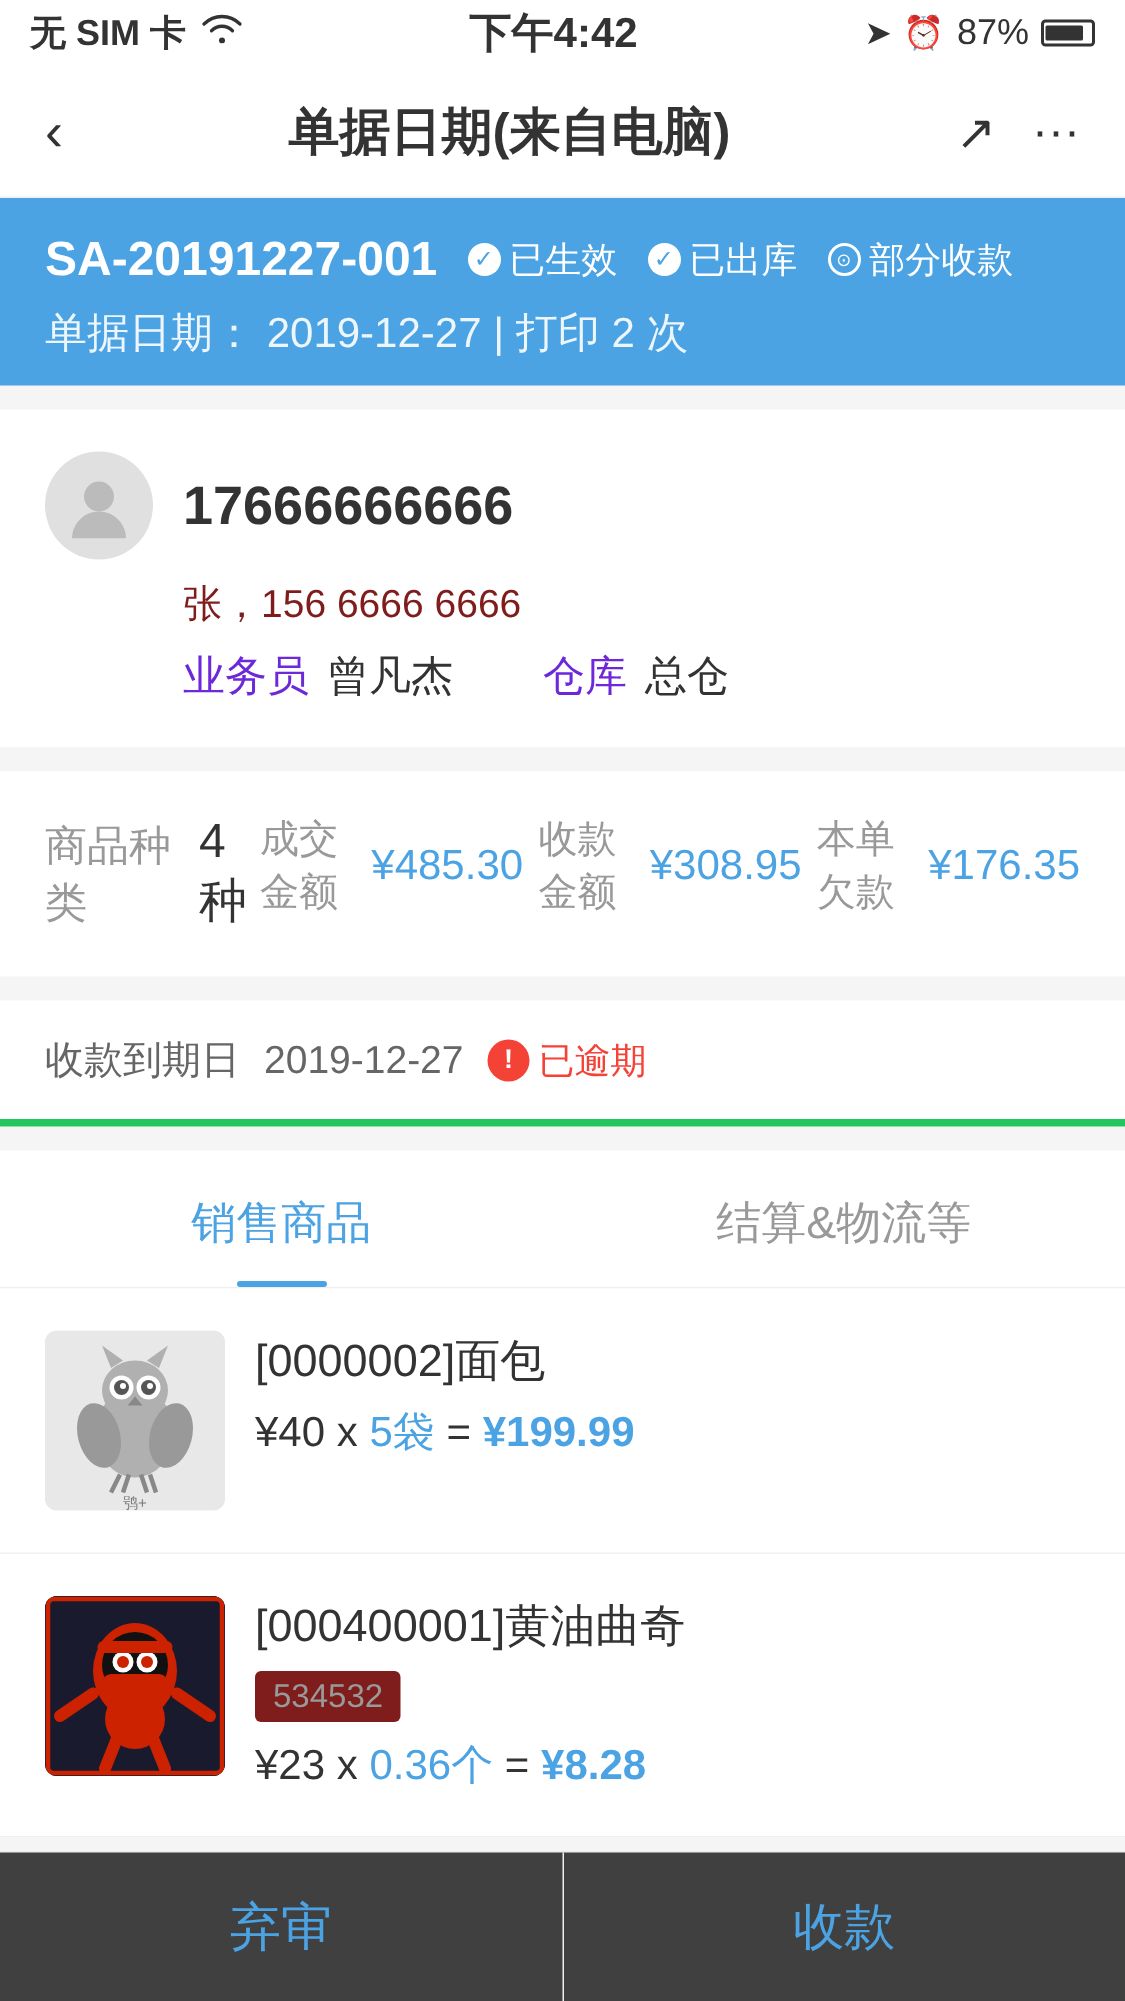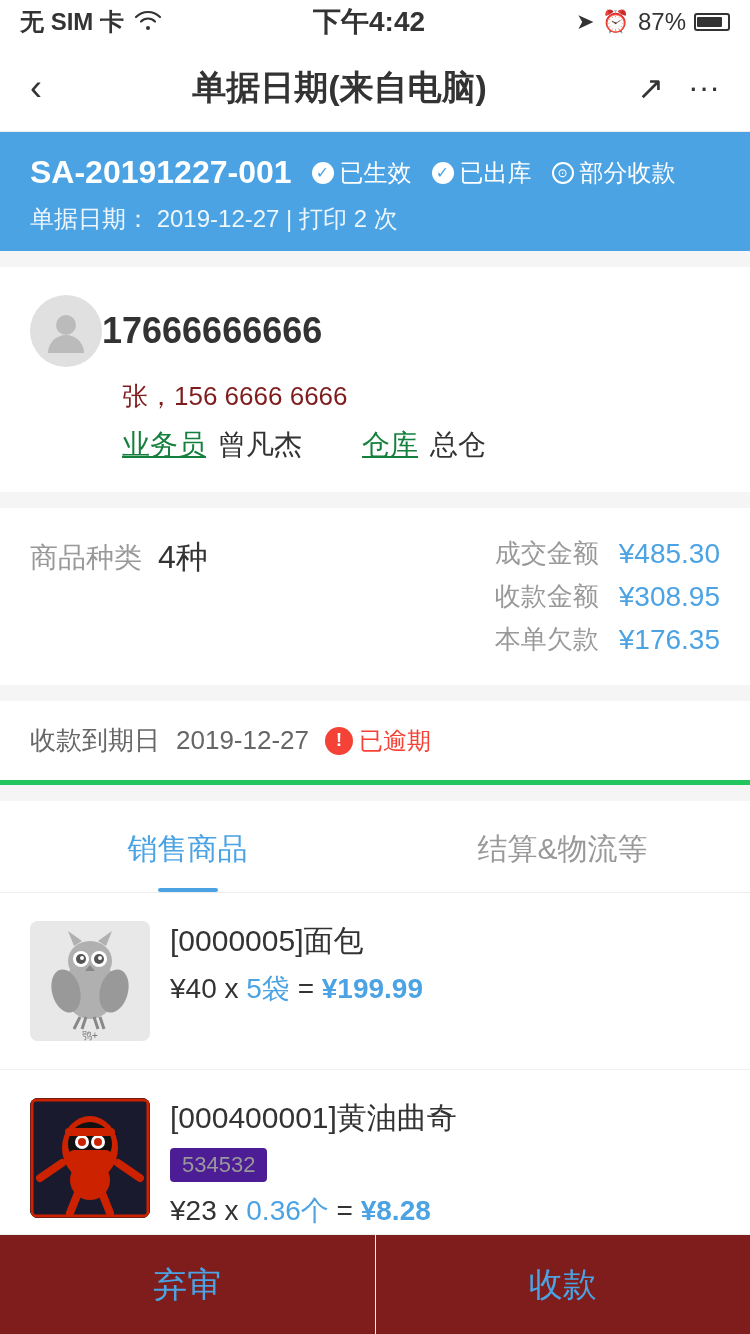--- a/index.html
+++ b/index.html
@@ -105,33 +105,34 @@
       height: 22px;
       border: 2px solid #fff;
       border-radius: 50%;
       display: inline-flex;
       align-items: center;
       justify-content: center;
       font-size: 12px;
       color: #fff;
     }
     .order-meta {
-      font-size: 24px;
+      font-size: 28px;
       color: rgba(255,255,255,0.9);
     }
 
     
     .customer-section {
       background: #fff;
       padding: 28px 30px;
       margin-top: 16px;
     }
     .customer-top {
       display: flex;
       align-items: center;
+      gap: 20px;
       margin-bottom: 12px;
     }
     .avatar {
       width: 72px;
       height: 72px;
       border-radius: 50%;
       background: #e0e0e0;
       display: flex;
       align-items: center;
       justify-content: center;
@@ -156,21 +157,21 @@
       gap: 60px;
       padding-left: 92px;
     }
     .extra-item {
       display: flex;
       align-items: center;
       gap: 12px;
       font-size: 28px;
       color: #666;
     }
-    .extra-label { color: #15803d; text-decoration: underline; }
+    .extra-label { color: #6d28d9; }
     .extra-value { color: #333; }
 
     
     .stats-section {
       background: #fff;
       padding: 28px 30px;
       margin-top: 16px;
     }
     .stats-row {
       display: flex;
@@ -181,23 +182,24 @@
       display: flex;
       align-items: center;
       gap: 16px;
       font-size: 28px;
       color: #666;
     }
     .stat-label { color: #999; }
     .stat-kinds { font-size: 32px; color: #333; }
     .stats-right {
       display: flex;
-      flex-direction: column;
+      flex-direction: row;
       align-items: flex-end;
       gap: 8px;
+      text-align: center;
     }
     .stats-right .amount-row {
       display: flex;
       align-items: center;
       gap: 20px;
       font-size: 26px;
     }
     .amount-label { color: #999; }
     .amount-value { color: #4BA3E3; font-size: 28px; }
 
@@ -291,21 +293,21 @@
     .product-info {
       flex: 1;
     }
     .product-name {
       font-size: 30px;
       color: #333;
       margin-bottom: 8px;
     }
     .product-sku {
       display: inline-block;
-      background: #4c1d95;
+      background: #7f1d1d;
       color: #999;
       font-size: 22px;
       padding: 4px 12px;
       border-radius: 4px;
       margin-bottom: 10px;
     }
     .product-price {
       font-size: 28px;
       color: #333;
     }
@@ -314,21 +316,21 @@
       font-weight: 600;
     }
 
     
     .bottom-bar {
       position: fixed;
       bottom: 0;
       left: 0;
       width: 750px;
       height: 100px;
-      background: #7f1d1d;
+      background: #404040;
       border-top: 1px solid #eee;
       display: flex;
       align-items: center;
     }
     .bottom-btn {
       flex: 1;
       height: 100%;
       display: flex;
       align-items: center;
       justify-content: center;
@@ -511,21 +513,21 @@
 
           <line x1="50" y1="96" x2="44" y2="108" stroke="#888" stroke-width="3"></line>
           <line x1="56" y1="96" x2="52" y2="108" stroke="#888" stroke-width="3"></line>
           <line x1="70" y1="96" x2="74" y2="108" stroke="#888" stroke-width="3"></line>
           <line x1="64" y1="96" x2="68" y2="108" stroke="#888" stroke-width="3"></line>
 
           <text x="60" y="118" text-anchor="middle" font-size="10" fill="#777" font-family="sans-serif">鸮+</text>
         </svg>
       </div>
       <div class="product-info">
-        <div class="product-name">[0000005]面包</div>
+        <div class="product-name">[0000002]面包</div>
         <div class="product-price">
           <span>¥40</span>
           <span> x </span>
           <span style="color:#4BA3E3;">
             <span>5</span><span>袋</span>
           </span>
           <span> = </span>
           <span class="total">¥199.99</span>
         </div>
       </div>

